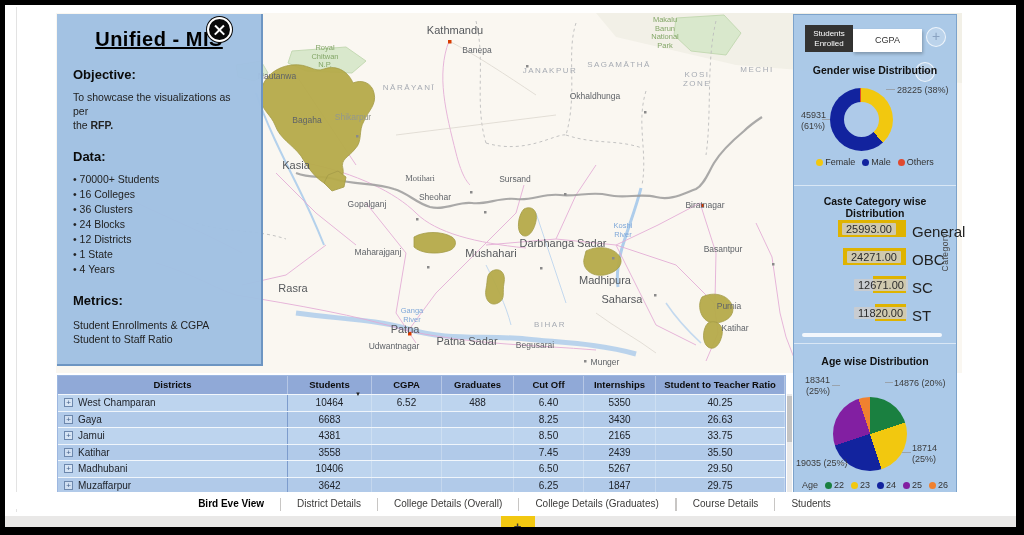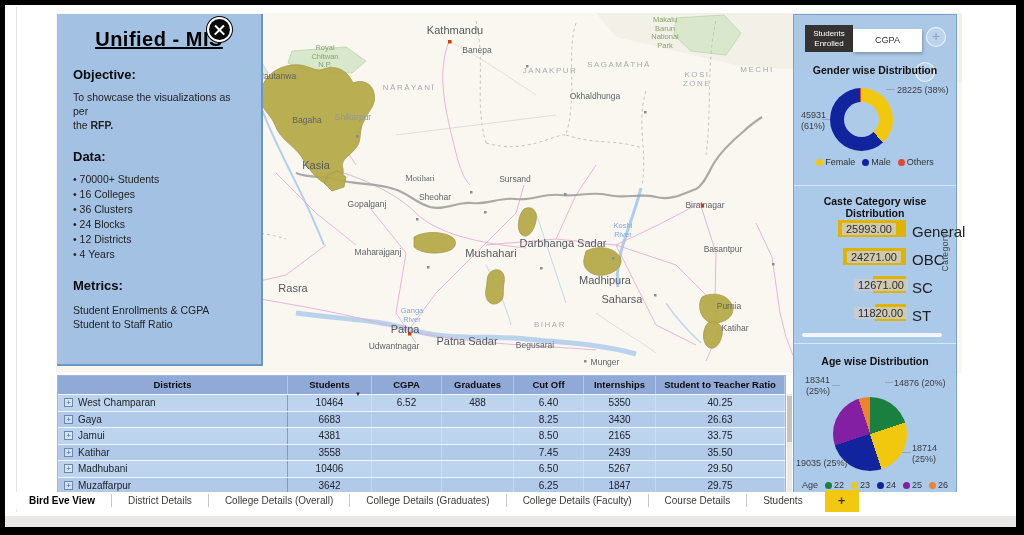--- a/index.html
+++ b/index.html
@@ -75,21 +75,21 @@
   .tr { height:16.5px; border-top:1px solid rgba(255,255,255,0.8); }
   .tr.odd { background:#bdd4ee; } .tr.even { background:#b1cae9; }
   .td { font-size:10px; color:#20242b; text-align:center; line-height:15.5px; border-right:1px solid rgba(255,255,255,0.25); }
   .td.name { text-align:left; padding-left:6px; display:flex; align-items:center; gap:5px; border-right:1px solid #7d9ccd; }
   .expand { width:9px; height:9px; border:1px solid #6d88ad; background:rgba(255,255,255,0.4); color:#44608a;
             font-size:8px; line-height:7px; text-align:center; flex:0 0 auto; cursor:pointer; }
   #tbl-vscroll { position:absolute; left:782px; top:389px; width:5px; height:100px; background:#e9e9e9; z-index:6; }
   #tbl-vhandle { position:absolute; left:0; top:2px; width:5px; height:46px; background:#c4c4c4; }
 
   
-  #tabbar { position:absolute; left:0; top:487px; width:1011px; height:17px; background:#fff; display:flex; align-items:center; padding-left:8px; z-index:40; }
+  #tabbar { position:absolute; left:0; top:487px; width:1011px; height:17px; background:#fff; display:flex; align-items:center; padding-left:8px; z-index:40;flex-direction:column; }
   .tab { font-size:10px; color:#3b3a39; padding:0 16px; line-height:24px; white-space:nowrap; cursor:pointer; }
   .tab.active { font-weight:bold; color:#000; }
   .tab-sep { width:1px; height:13px; background:#c8c6c4; }
   #tab-add { width:34px; height:22px; background:#f2c811; color:#3b3a39; font-size:13px; font-weight:bold; text-align:center; line-height:22px; margin-left:6px; cursor:pointer; }
   #footer-strip { position:absolute; left:0; top:511px; width:1011px; height:11px; background:#e9e8e7; z-index:39; }
 </style>
 </head>
 <body>
 
 <div id="frame">
@@ -198,21 +198,21 @@
           <span class="ml park" style="left: 269px; top: 44px;">Royal
 Chitwan
 N.P.</span>
           <span class="ml park" style="left: 609px; top: 20px;">Makalu
 Barun
 National
 Park</span>
           <span class="ml city" style="left: 221px; top: 64px;">Nautanwa</span>
           <span class="ml city" style="left: 251px; top: 108px;">Bagaha</span>
           <span class="ml city-faint" style="left: 297px; top: 105px;">Shikarpur</span>
-          <span class="ml city-lg" style="left: 260px; top: 152px;">Kasia</span>
+          <span class="ml city-lg" style="left: 240px; top: 152px;">Kasia</span>
           <span class="ml city" style="left: 364px; top: 166px; font-family: Liberation Serif, serif;">Motihari</span>
           <span class="ml city" style="left: 459px; top: 167px;">Sursand</span>
           <span class="ml city" style="left: 379px; top: 185px;">Sheohar</span>
           <span class="ml city" style="left: 311px; top: 192px;">Gopalganj</span>
           <span class="ml city" style="left: 322px; top: 240px;">Maharajganj</span>
           <span class="ml city-lg" style="left: 237px; top: 275px;">Rasra</span>
           <span class="ml city-lg" style="left: 435px; top: 240px;">Mushahari</span>
           <span class="ml city-lg" style="left: 507px; top: 230px;">Darbhanga Sadar</span>
           <span class="ml city-lg" style="left: 549px; top: 267px;">Madhipura</span>
           <span class="ml city-lg" style="left: 566px; top: 286px;">Saharsa</span>
@@ -240,20 +240,21 @@
       <span>To showcase the visualizations as per</span><br>
       <span>the </span><b>RFP.</b>
     </div>
     <div class="ov-head">Data:</div>
     <div class="ov-bullets" id="data-bullets">
           <div>• 70000+ Students</div>
           <div>• 16 Colleges</div>
           <div>• 36 Clusters</div>
           <div>• 24 Blocks</div>
           <div>• 12 Districts</div>
+          <div>• 1 State</div>
           <div>• 4 Years</div>
         </div>
     <div class="ov-head">Metrics:</div>
     <div class="ov-text" id="metrics-lines" style="margin-top:10px;">
           <div>Student Enrollments &amp; CGPA</div>
           <div>Student to Staff Ratio</div>
         </div>
     <div id="close-btn">
           <span class="x1"></span>
           <span class="x2"></span>
@@ -465,21 +466,20 @@
   <div id="tabbar">
     <div style="display:flex; align-items:center;" id="tab-list">
           <div class="tab active">Bird Eve View</div>
           <span class="tab-sep"></span>
           <div class="tab">District Details</div>
           <span class="tab-sep"></span>
           <div class="tab">College Details (Overall)</div>
           <span class="tab-sep"></span>
           <div class="tab">College Details (Graduates)</div>
           <span class="tab-sep"></span>
-          <div class="tab">College Details (Faculty)</div>
           <span class="tab-sep"></span>
           <div class="tab">Course Details</div>
           <span class="tab-sep"></span>
           <div class="tab">Students</div>
         </div>
     <div id="tab-add">+</div>
   </div>
   <div id="footer-strip"></div>
 
 </div>

